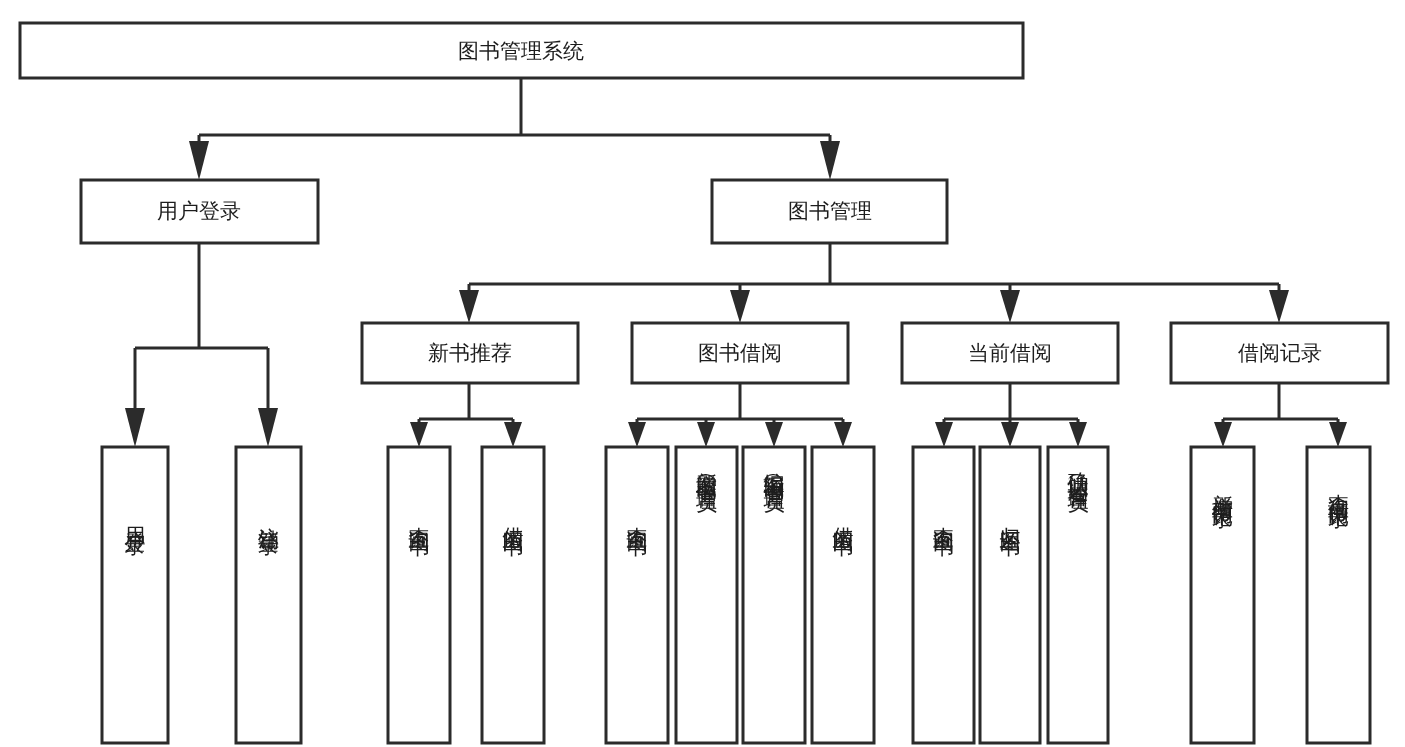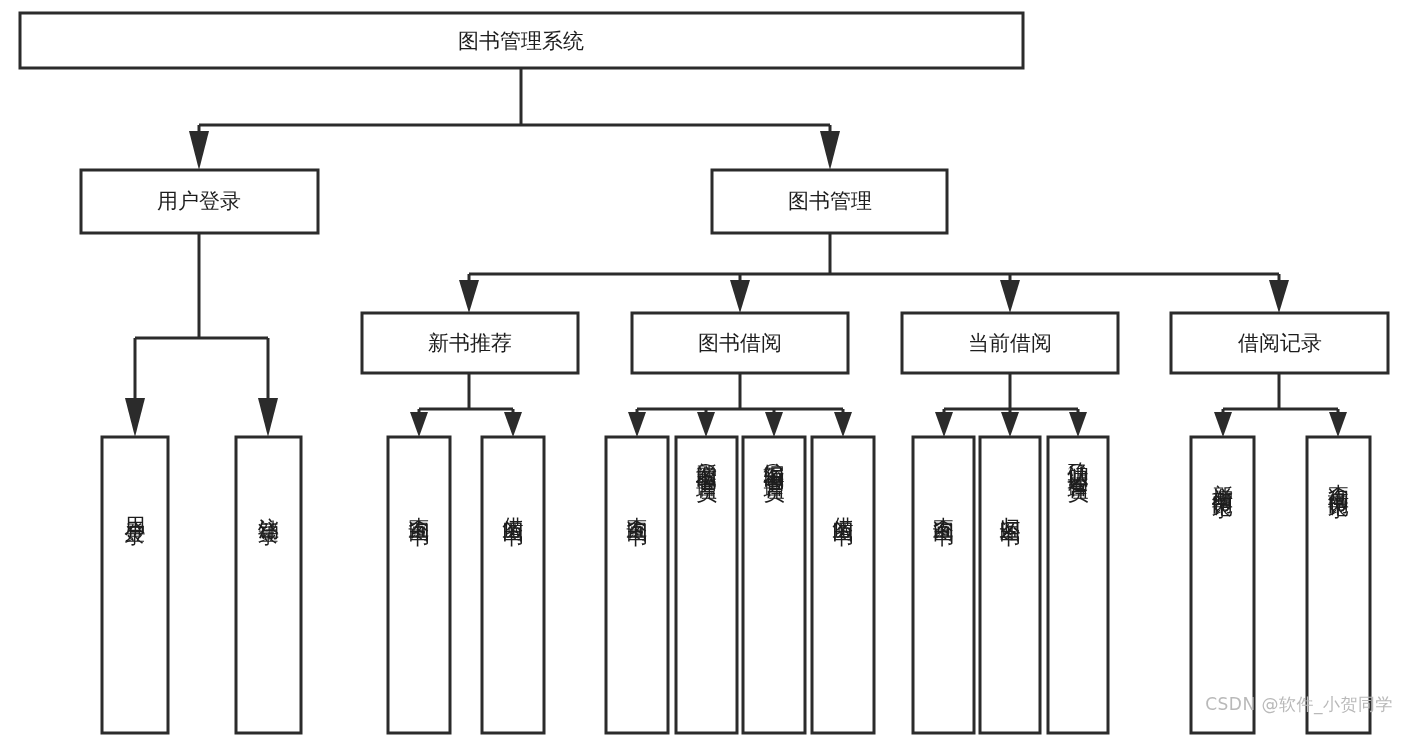--- a/index.html
+++ b/index.html
@@ -9,21 +9,21 @@
   }
   body {
     width: 1405px;
     height: 747px;
     font-family: "DejaVu Sans", "Liberation Sans", sans-serif;
     overflow: hidden;
     position: relative;
   }
   #diagram-root {
     position: absolute;
-    left: 0; top: 0;
+    left: 0; top: 10px;
     width: 1405px;
     height: 722px;
   }
   svg.flow {
     display: block;
     width: 1405px;
     height: 747px;
   }
   .node-box {
     fill: #ffffff;
@@ -258,14 +258,13 @@
   </div>
 
   <div class="vlabel-wrap" style="left:1191px; top:467px; width:63px; height:266px;">
     <span class="vlabel">新增借阅记录</span>
   </div>
 
   <div class="vlabel-wrap" style="left:1307px; top:467px; width:63px; height:266px;">
     <span class="vlabel">查询借阅记录</span>
   </div>
 
-  <div id="watermark">CSDN @软件_小贺同学</div>
 </div>
 
 </body></html>

